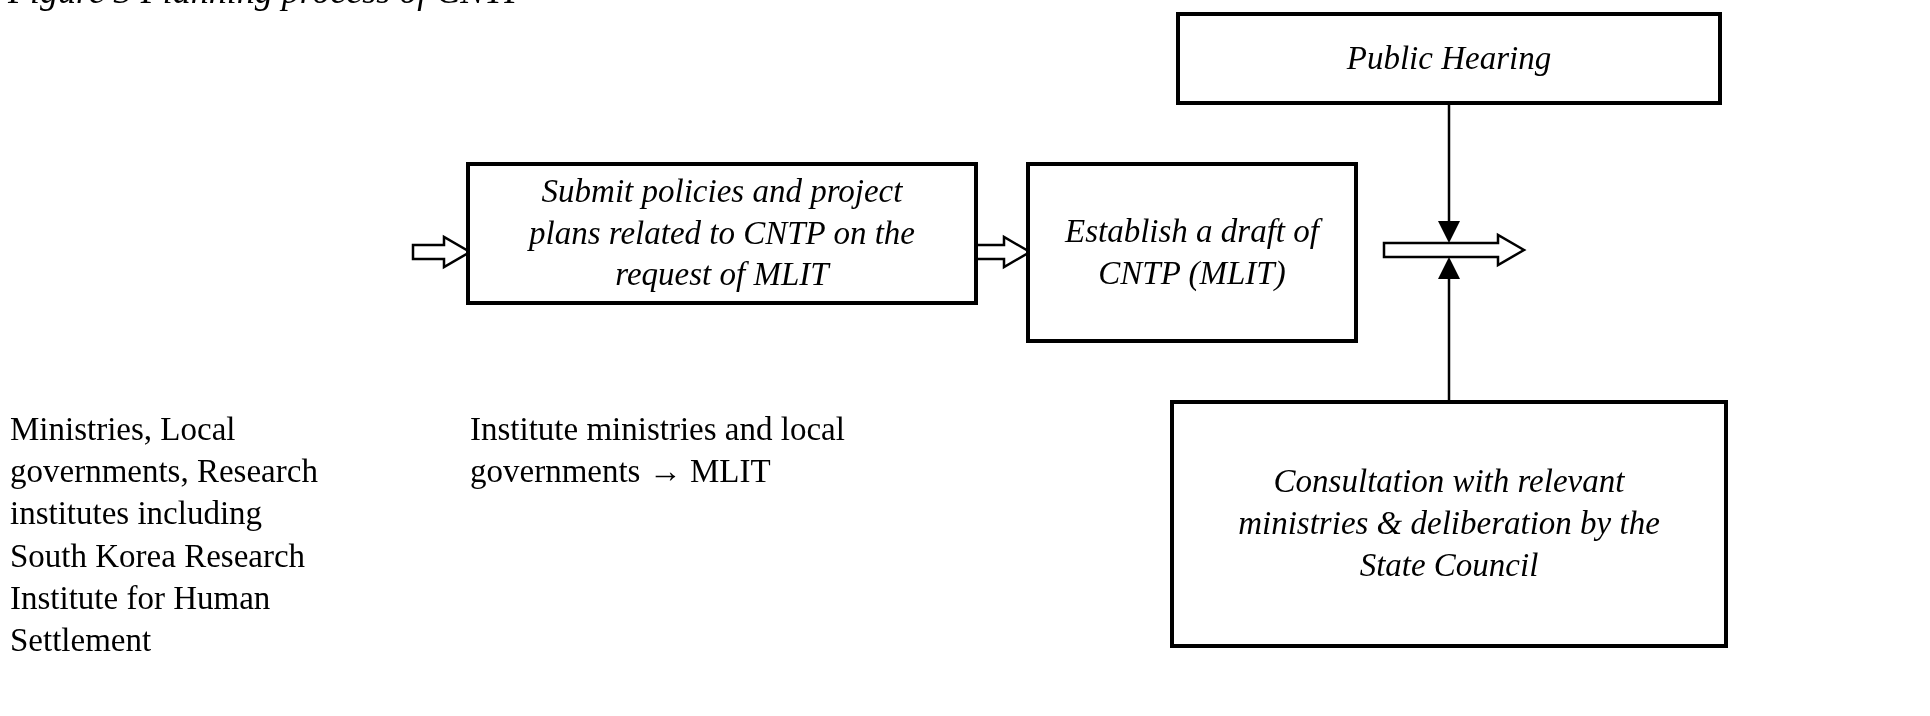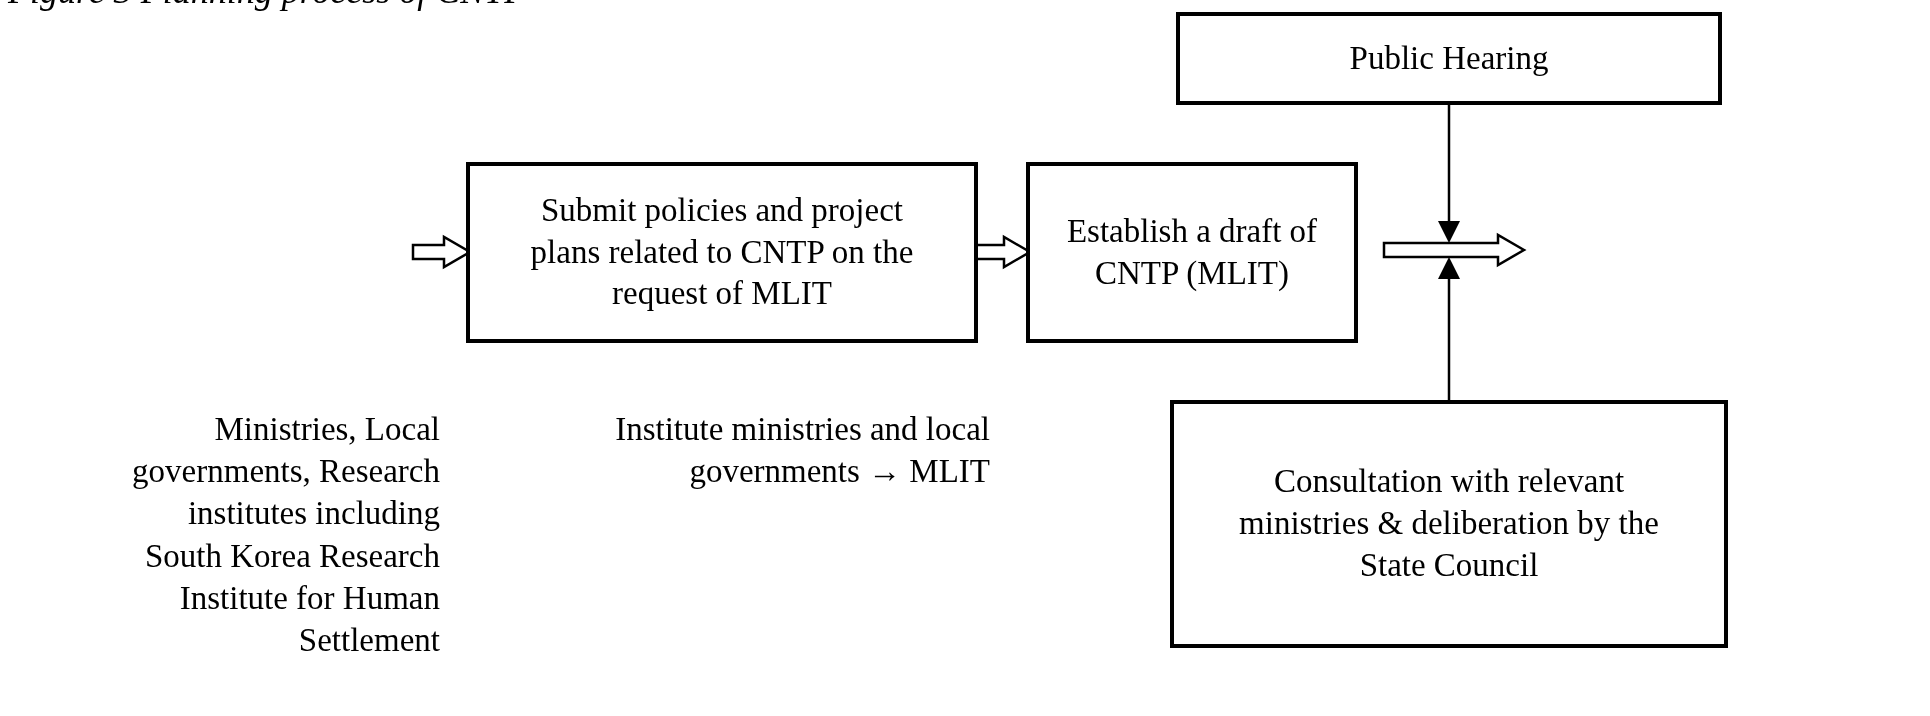--- a/index.html
+++ b/index.html
@@ -31,33 +31,34 @@
     background: #ffffff;
     display: flex;
     align-items: center;
     justify-content: center;
     text-align: center;
     font-size: 33px;
     line-height: 1.27;
     box-sizing: border-box;
     white-space: pre-line;
     padding: 2px 16px;
+    font-style: italic;
   }
   .box-form        { left: 8px;    top: 162px; width: 407px; height: 181px; }
-  .box-submit      { left: 466px;  top: 162px; width: 512px; height: 181px; }
+  .box-submit      { left: 466px;  top: 162px; width: 512px; height: 143px; }
   .box-establish   { left: 1026px; top: 162px; width: 332px; height: 181px; }
   .box-approval    { left: 1520px; top: 162px; width: 346px; height: 181px; }
   .box-hearing     { left: 1176px; top: 12px;  width: 546px; height: 93px;  }
   .box-consult     { left: 1170px; top: 400px; width: 558px; height: 248px; justify-content: center; }
   .note {
     position: absolute;
     font-size: 33px;
     line-height: 1.28;
     white-space: pre-line;
-    text-align: right;
+    text-align: left;
   }
   .note-left   { left: 10px;  top: 408px; width: 430px; }
   .note-middle { left: 470px; top: 408px; width: 520px; }
   .connectors {
     position: absolute;
     left: 0; top: 0;
     width: 1930px;
     height: 716px;
     pointer-events: none;
   }

